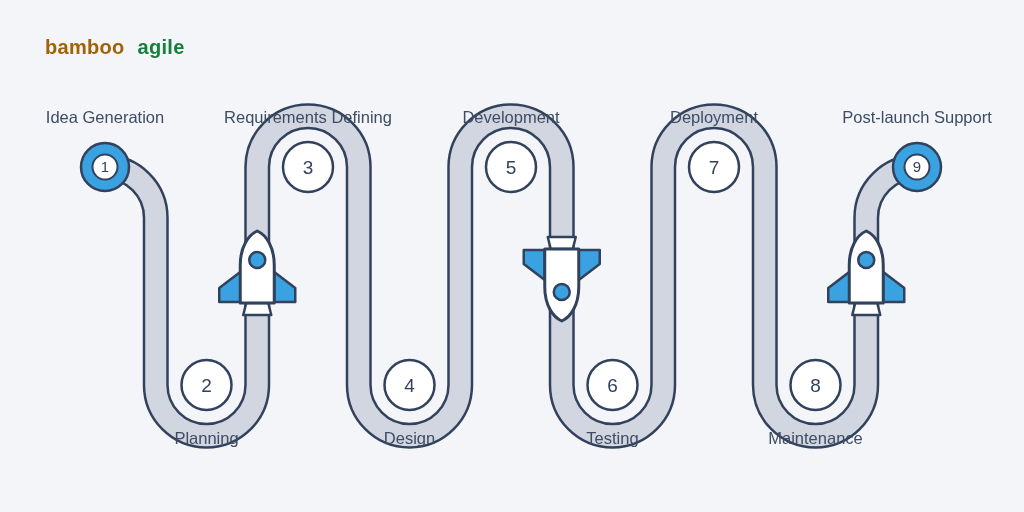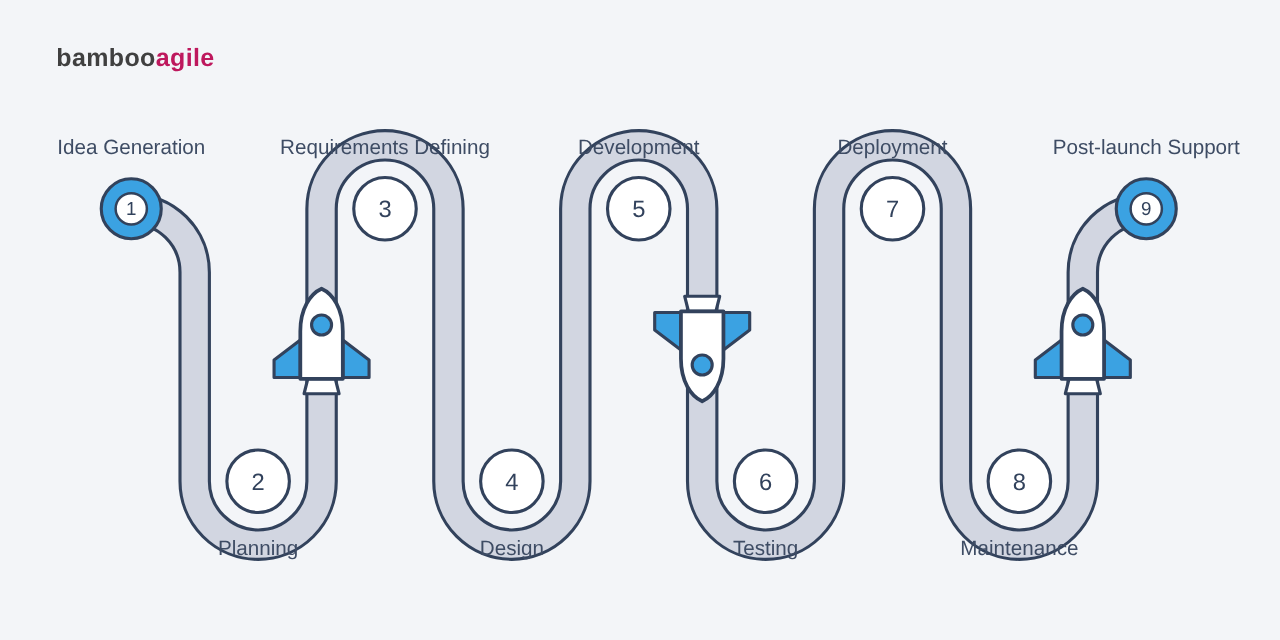--- a/index.html
+++ b/index.html
@@ -19,22 +19,22 @@
     height: 512px;
   }
   .logo {
     position: absolute;
     left: 45px;
     top: 36px;
     font-size: 20px;
     font-weight: 700;
     letter-spacing: 0.3px;
   }
-  .logo .logo-dark { color: #404040; }
-  .logo .logo-blue { color: #be185d; margin-left: 0; }
+  .logo .logo-dark { color: #a16207; }
+  .logo .logo-blue { color: #15803d; margin-left: 13px; }
   svg { display: block; position: absolute; left: 0; top: 0; }
   text {
     font-family: "Liberation Sans", sans-serif;
   }
 </style>
 </head>
 <body>
 
 <div class="stage-canvas">
   <div class="logo">

